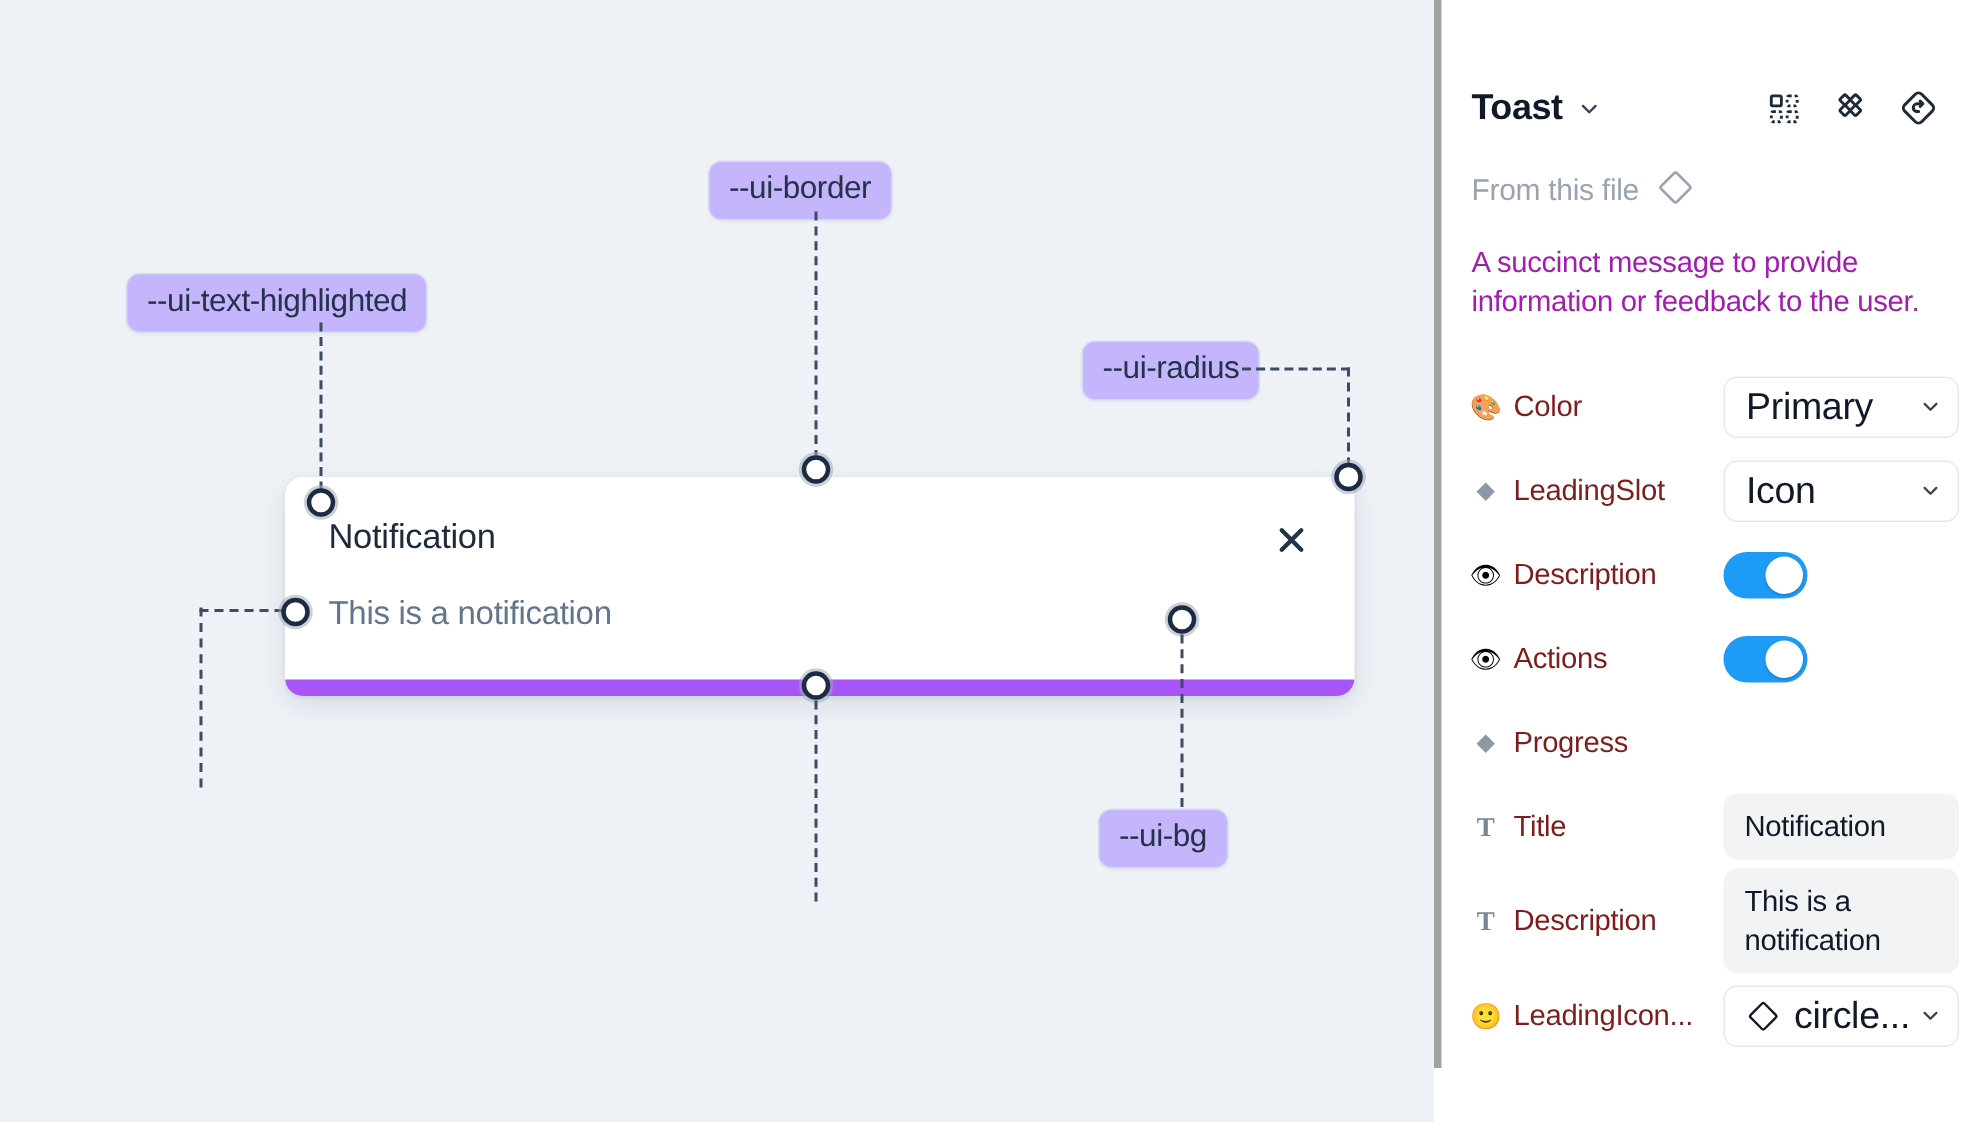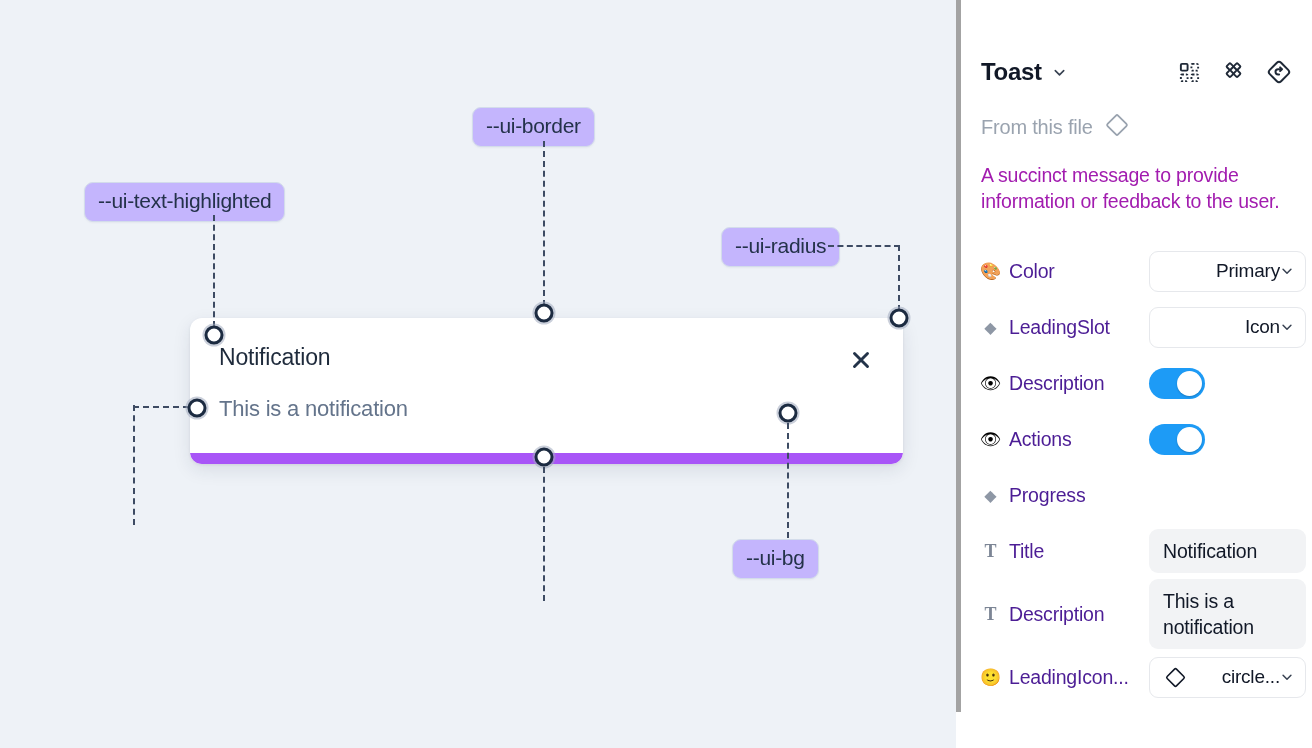--- a/index.html
+++ b/index.html
@@ -136,36 +136,36 @@
   .prop-row {
     position: relative;
     display: flex; align-items: center;
     min-height: 56px;
     padding: 0 20px 0 20px;
   }
   .prop-left { display: flex; align-items: center; gap: 9px; width: 168px; flex: 0 0 168px; }
   .prop-icon { font-size: 17px; width: 19px; display: inline-flex; justify-content: center; }
   .prop-icon.diamond { color: #8e97a5; font-size: 16px; }
   .prop-icon.tglyph { font-family: "Liberation Serif", serif; font-weight: 700; font-size: 18px; color: #7c8595; }
-  .prop-label { font-size: 19.5px; color: #4c1d95; letter-spacing: -0.2px; white-space: nowrap; overflow: hidden; text-overflow: ellipsis; }
+  .prop-label { font-size: 19.5px; color: #7f1d1d; letter-spacing: -0.2px; white-space: nowrap; overflow: hidden; text-overflow: ellipsis; }
 
   .prop-right { flex: 1; display: flex; justify-content: flex-start; }
 
   .select-ctl {
     width: 157px; min-height: 41px;
     border: 1px solid #e6e8ec; border-radius: 9px;
     background: #ffffff;
     display: flex; align-items: center;
     padding: 0 11px 0 14px;
     cursor: pointer;
   }
   .select-ctl .sel-val {
-    font-size: 19px; color: #111827; font-weight: 400;
+    font-size: 25px; color: #111827; font-weight: 400;
     letter-spacing: -0.2px; flex: 1;
-    white-space: nowrap; overflow: hidden; text-align: right;
+    white-space: nowrap; overflow: hidden;
   }
   .select-ctl .caret { display: flex; align-items: center; color: #374151; }
 
   .text-ctl {
     width: 157px; min-height: 41px;
     border-radius: 9px; background: #f2f3f5;
     display: flex; align-items: center;
     padding: 9px 14px;
     font-size: 19.5px; color: #111827; letter-spacing: -0.2px;
     line-height: 26px;

